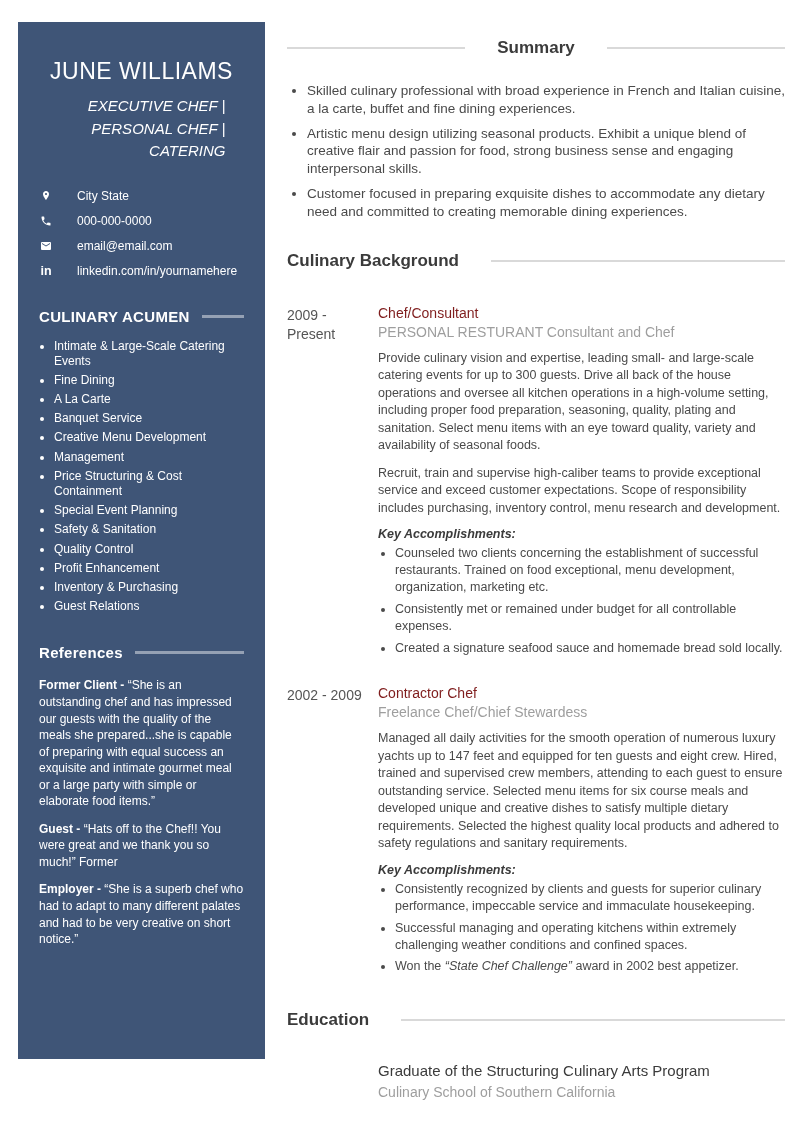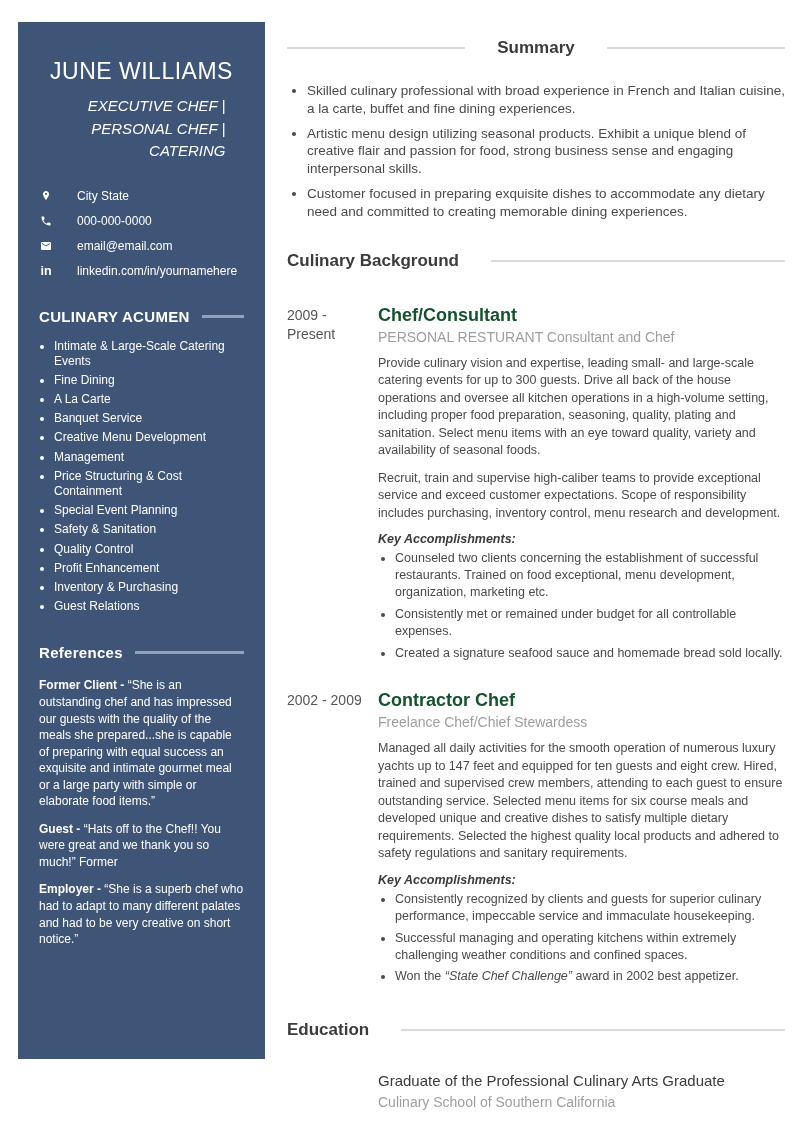--- a/index.html
+++ b/index.html
@@ -61,21 +61,21 @@
   .h-center .rule, .section-head .rule { flex: 1; height: 2px; background: #d9d9d9; }
   .section-head { margin-top: 30px; }
 
   .summary-list { margin: 24px 0 0; padding-left: 20px; font-size: 13.5px; color: #4a4a4a; line-height: 1.32; }
   .summary-list li { margin-bottom: 7px; }
 
   .jobs { margin-top: 34px; }
   .job { display: flex; margin-bottom: 24px; }
   .dates { width: 78px; margin-right: 13px; flex: none; font-size: 14px; color: #555; line-height: 1.4; padding-top: 1px; }
   .job-body { flex: 1; }
-  .job-title { font-size: 18px; color: #14532d; font-weight: bold; }
+  .job-title { font-size: 14px; color: #7f1d1d; }
   .job-sub { font-size: 14px; color: #9e9e9e; margin-top: 3px; }
   .job-body p { font-size: 12.5px; color: #4a4a4a; line-height: 1.4; margin: 10px 0; }
   .key { font-size: 12.5px; font-weight: bold; font-style: italic; color: #3b3b3b; margin: 10px 0 4px; }
   .acc { margin: 0; padding-left: 17px; font-size: 12.5px; color: #4a4a4a; line-height: 1.35; }
   .acc li { margin-bottom: 5px; }
   .acc .it { font-style: italic; }
 
   .edu-body { margin-left: 91px; margin-top: 32px; }
   .edu-degree { font-size: 15px; color: #3b3b3b; }
   .edu-school { font-size: 14px; color: #9e9e9e; margin-top: 5px; }
@@ -200,17 +200,17 @@
       </div>
     </div>
 
   </div>
 
   <div class="section-head">
     <span class="txt">Education</span>
     <span class="rule"></span>
   </div>
   <div class="edu-body">
-    <div class="edu-degree">Graduate of the Professional Culinary Arts Graduate</div>
+    <div class="edu-degree">Graduate of the Structuring Culinary Arts Program</div>
     <div class="edu-school">Culinary School of Southern California</div>
   </div>
 
 </div>
 
 </body></html>

